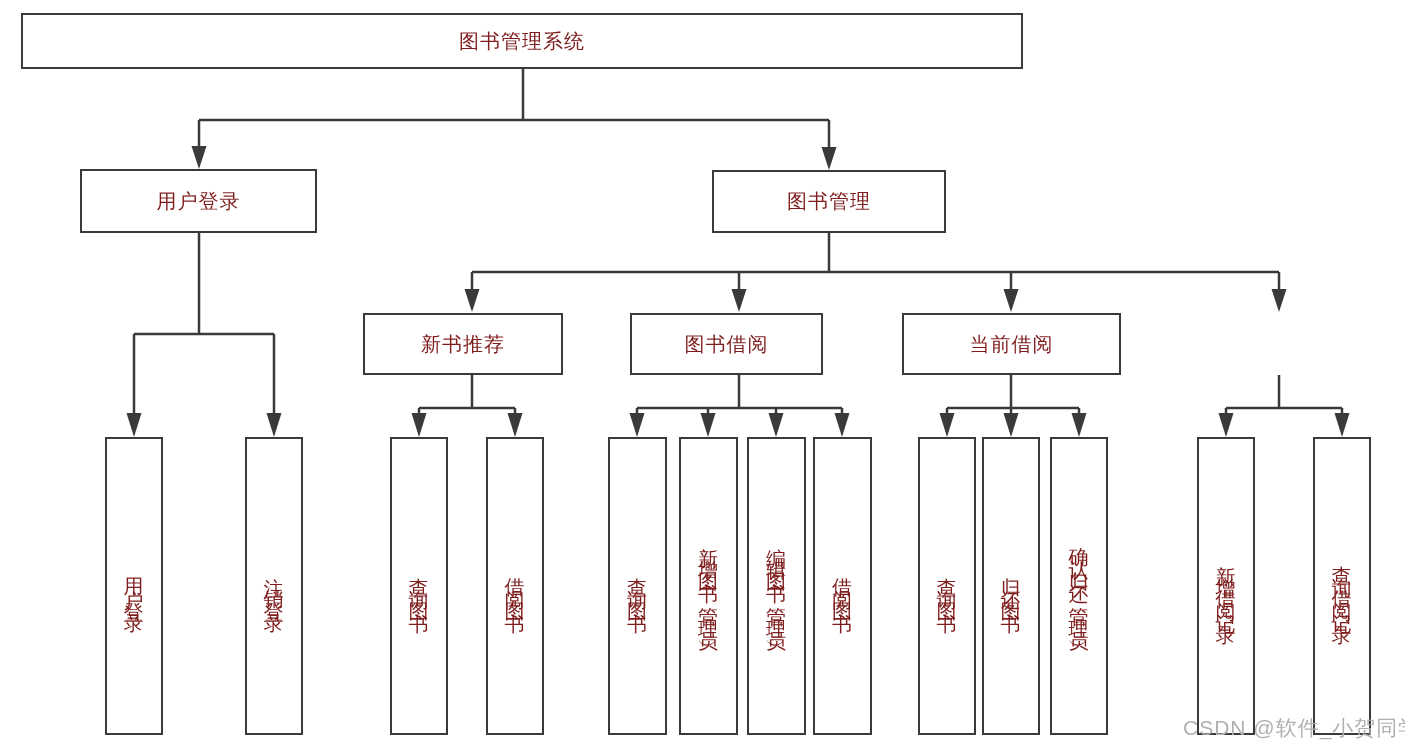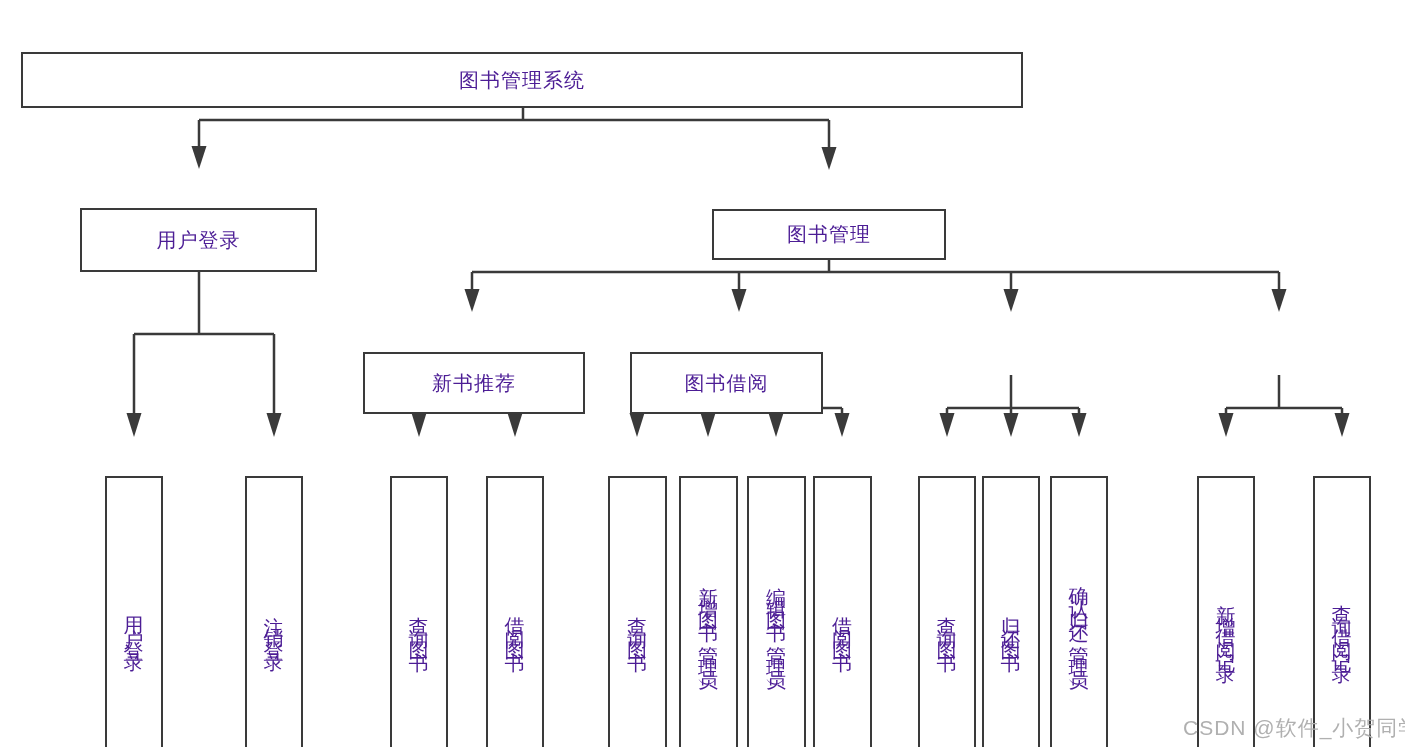--- a/index.html
+++ b/index.html
@@ -18,24 +18,23 @@
     pointer-events: none;
   }
   .box {
     position: absolute;
     box-sizing: border-box;
     border: 2.5px solid #3a3a3a;
     background: #ffffff;
     display: flex;
     align-items: center;
     justify-content: center;
-    color: #4c1d95;
+    color: #7f1d1d;
     font-size: 20px;
     z-index: 2;
-    margin-top: 39px;
   }
   .hlabel {
     white-space: nowrap;
     letter-spacing: 1px;
   }
   .vlabel {
     writing-mode: vertical-rl;
     text-orientation: mixed;
     letter-spacing: 12px;
     line-height: 1;
@@ -104,29 +103,32 @@
     </g>
   </svg>
 
   <div class="box" style="left:21px; top:13px; width:1002px; height:56px">
     <span class="hlabel">图书管理系统</span>
   </div>
 
   <div class="box" style="left:80px; top:169px; width:237px; height:64px">
     <span class="hlabel">用户登录</span>
   </div>
-  <div class="box" style="left:712px; top:170px; width:234px; height:51px">
+  <div class="box" style="left:712px; top:170px; width:234px; height:63px">
     <span class="hlabel">图书管理</span>
   </div>
 
-  <div class="box" style="left:363px; top:313px; width:222px; height:62px">
+  <div class="box" style="left:363px; top:313px; width:200px; height:62px">
     <span class="hlabel">新书推荐</span>
   </div>
   <div class="box" style="left:630px; top:313px; width:193px; height:62px">
     <span class="hlabel">图书借阅</span>
+  </div>
+  <div class="box" style="left:902px; top:313px; width:219px; height:62px">
+    <span class="hlabel">当前借阅</span>
   </div>
 
   <div class="box" style="left:105px; top:437px; width:58px; height:298px">
     <span class="vlabel">用户登录</span>
   </div>
   <div class="box" style="left:245px; top:437px; width:58px; height:298px">
     <span class="vlabel">注销登录</span>
   </div>
 
   <div class="box" style="left:390px; top:437px; width:58px; height:298px">

